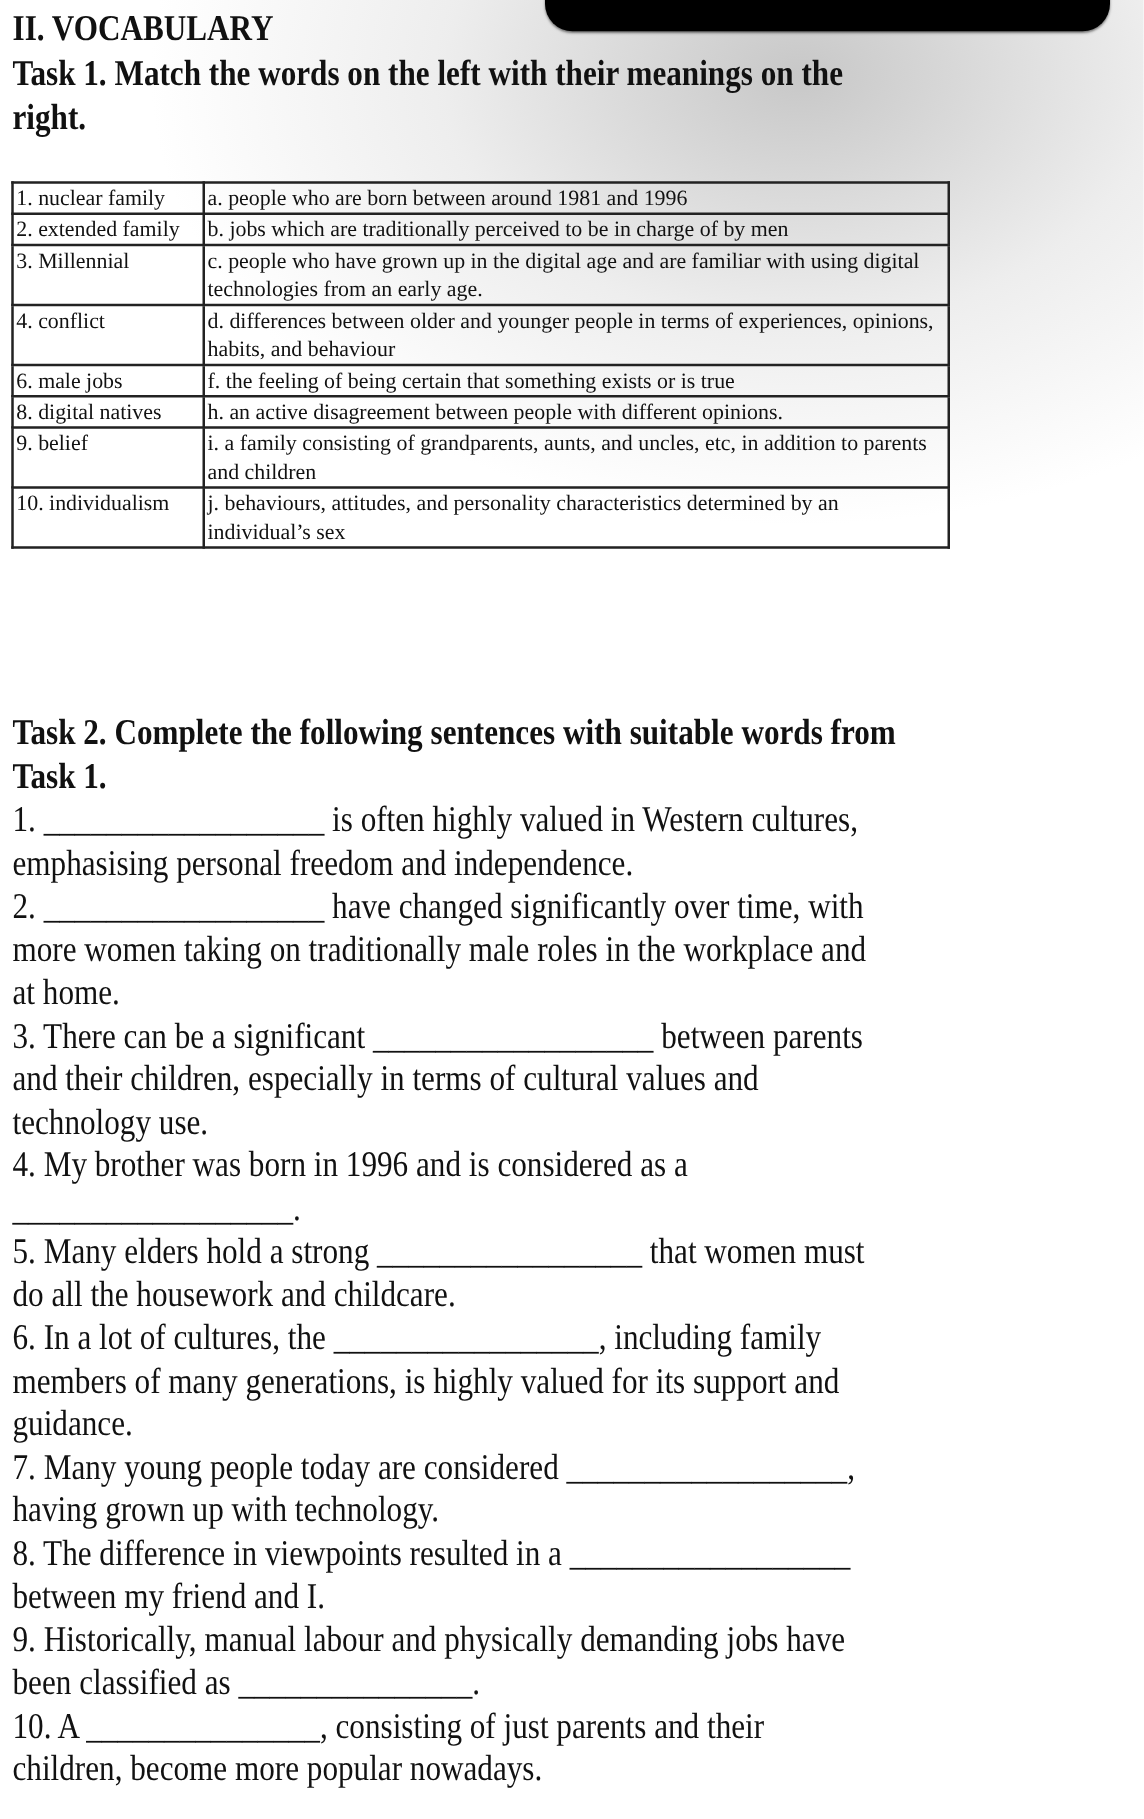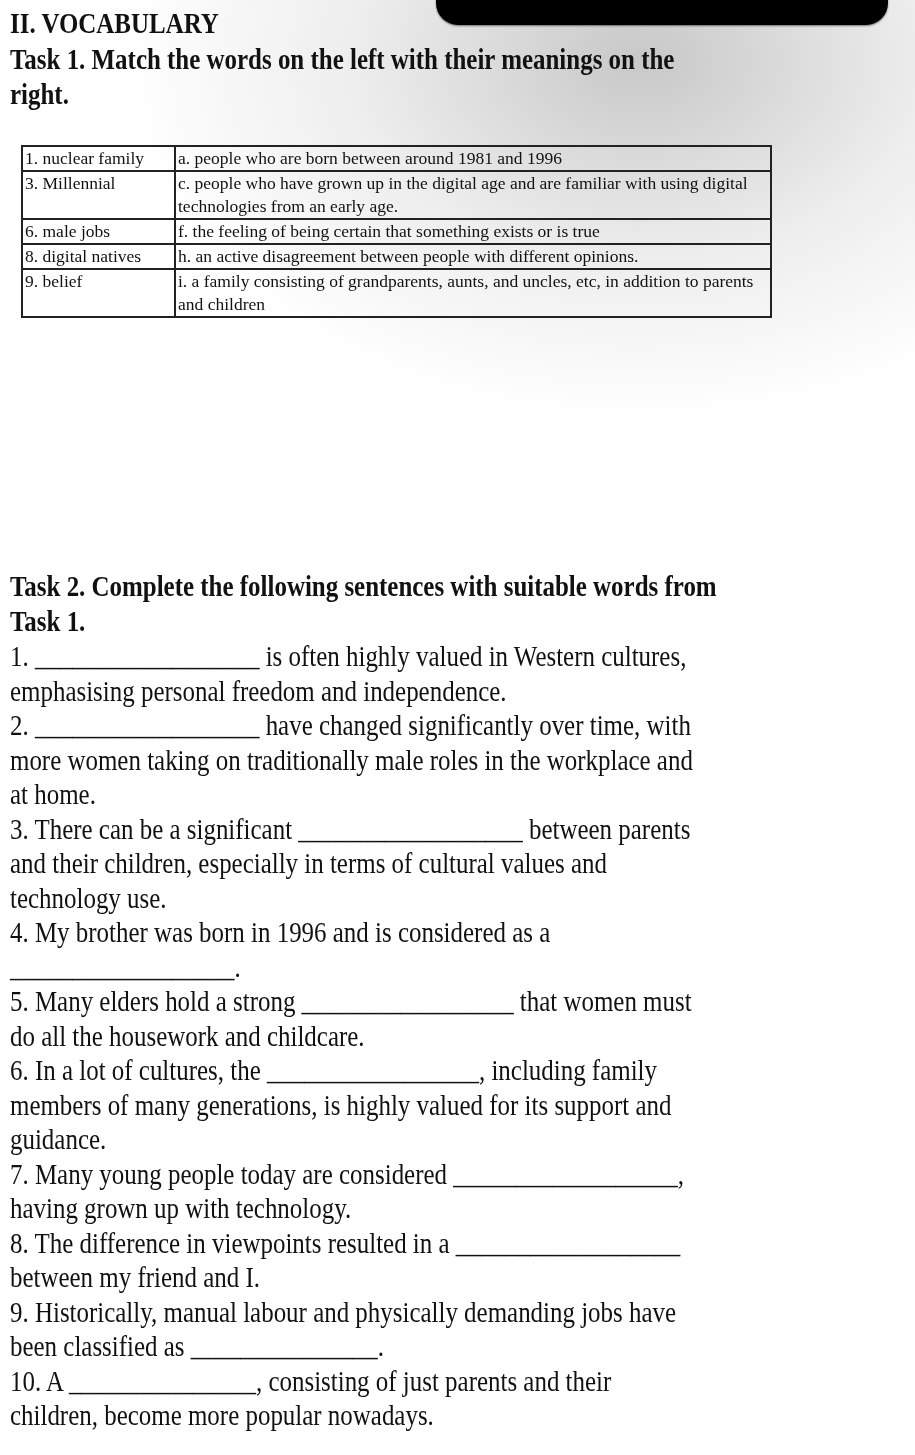--- a/index.html
+++ b/index.html
@@ -19,21 +19,21 @@
     position: absolute; left: 436px; top: -10px; width: 452px; height: 35px;
     background: #000; border-radius: 0 0 22px 22px;
     box-shadow: 0 1px 2px rgba(0,0,0,0.5);
   }
   .heading {
     position: absolute; left: 10px; font-weight: bold; font-size: 29px;
     transform-origin: left top; transform: scaleX(0.86); white-space: nowrap;
     line-height: 34px;
   }
   table.vocab {
-    position: absolute; left: 21px; top: 145px; width: 751px;
+    position: absolute; left: 9px; top: 145px; width: 751px;
     border-collapse: collapse; font-size: 17.5px; line-height: 23px;
   }
   table.vocab td {
     border: 2px solid #222; padding: 0 2px; vertical-align: top;
     background: transparent;
   }
   table.vocab td.word { width: 147px; white-space: nowrap; }
   table.vocab tr.r1 td { height: 23px; }
   table.vocab tr.r2 td { height: 46px; border-radius: 14px; }
   .t2 {
@@ -50,35 +50,47 @@
 <div class="heading" style="top:6px;">II. VOCABULARY</div>
 <div class="heading" style="top:42px;">Task 1. Match the words on the left with their meanings on the</div>
 <div class="heading" style="top:77px;">right.</div>
 
 <table class="vocab">
   <tbody>
     <tr class="r1">
       <td class="word">1. nuclear family</td>
       <td>a. people who are born between around 1981 and 1996</td>
     </tr>
+    <tr class="r1">
+      <td class="word">2. extended family</td>
+      <td>b. jobs which are traditionally perceived to be in charge of by men</td>
+    </tr>
     <tr class="r2">
       <td class="word">3. Millennial</td>
       <td>c. people who have grown up in the digital age and are familiar with using digital technologies from an early age.</td>
+    </tr>
+    <tr class="r2">
+      <td class="word">4. conflict</td>
+      <td>d. differences between older and younger people in terms of experiences, opinions, habits, and behaviour</td>
     </tr>
     <tr class="r1">
       <td class="word">6. male jobs</td>
       <td>f. the feeling of being certain that something exists or is true</td>
     </tr>
     <tr class="r1">
       <td class="word">8. digital natives</td>
       <td>h. an active disagreement between people with different opinions.</td>
     </tr>
     <tr class="r2">
       <td class="word">9. belief</td>
       <td>i. a family consisting of grandparents, aunts, and uncles, etc, in addition to parents and children</td>
+    </tr>
+    <tr class="r2">
+      <td class="word">10. individualism</td>
+      <td>j. behaviours, attitudes, and personality characteristics determined by an individual’s sex</td>
     </tr>
   </tbody>
 </table>
 
 <div class="heading" style="top:569px;">Task 2. Complete the following sentences with suitable words from</div>
 <div class="heading" style="top:604px;">Task 1.</div>
 
 <div id="task2-lines">
     <div class="t2" style="top: 639px;">1. __________________ is often highly valued in Western cultures,</div>
     <div class="t2" style="top: 673.5px;">emphasising personal freedom and independence.</div>

